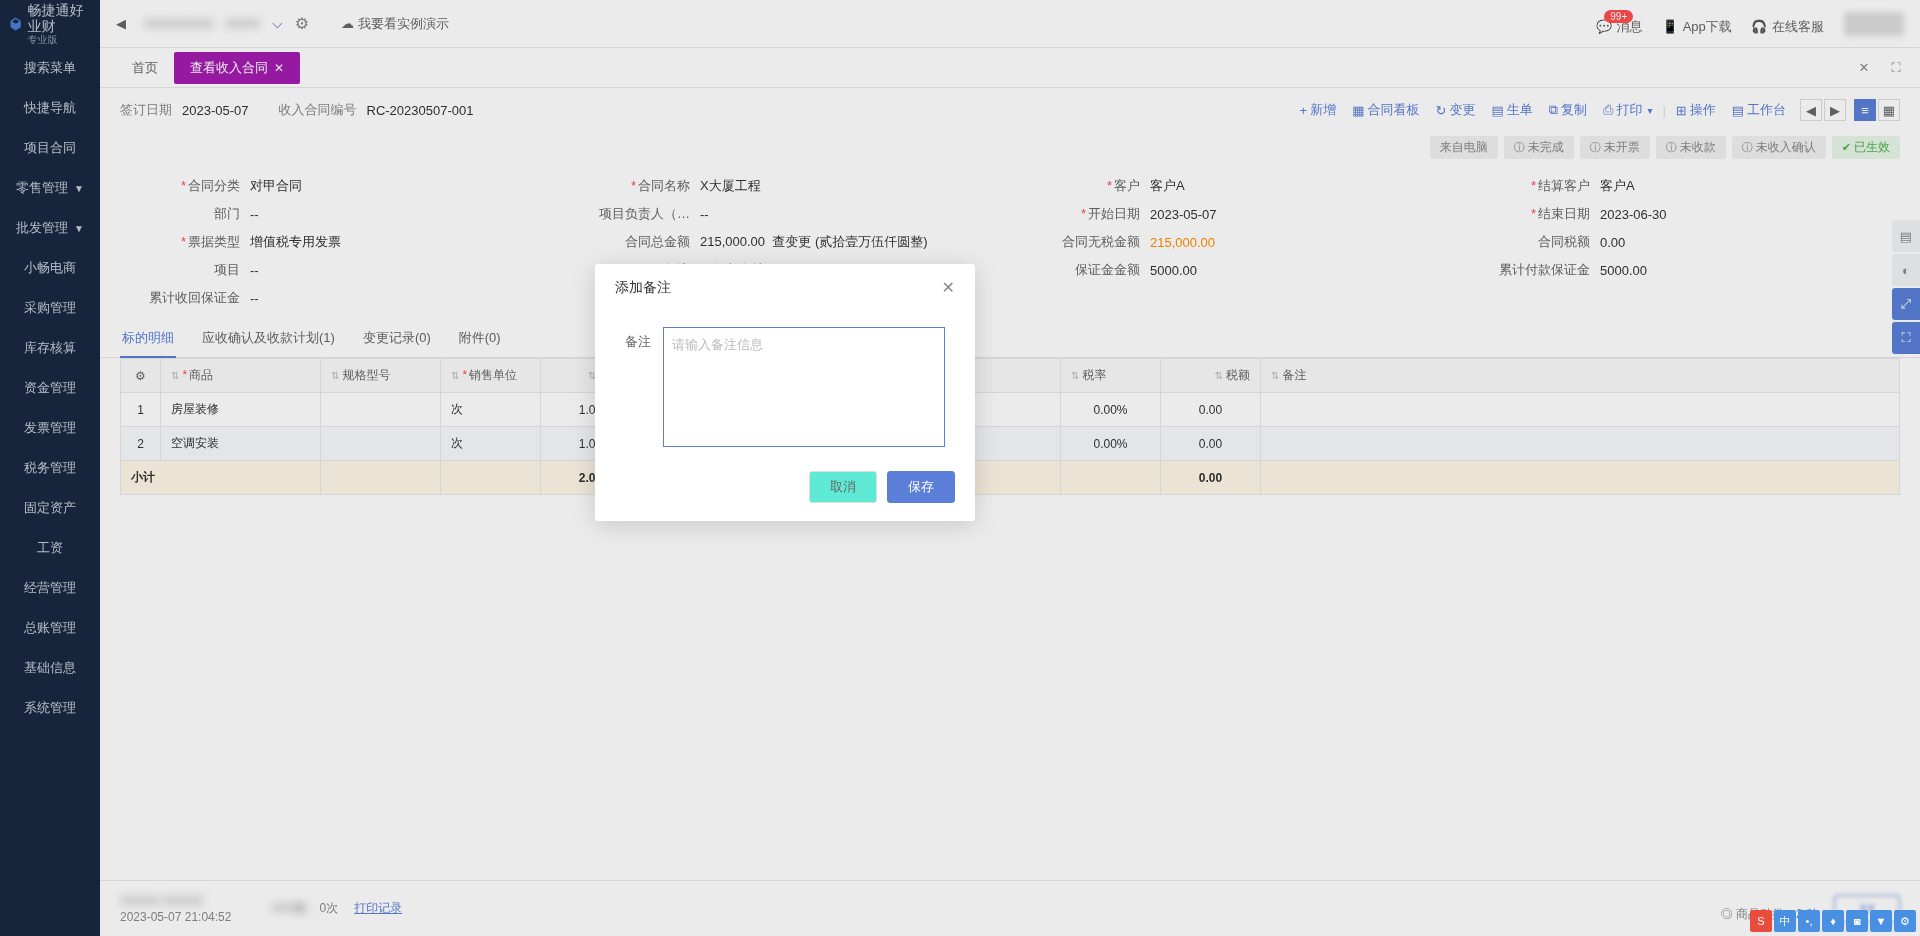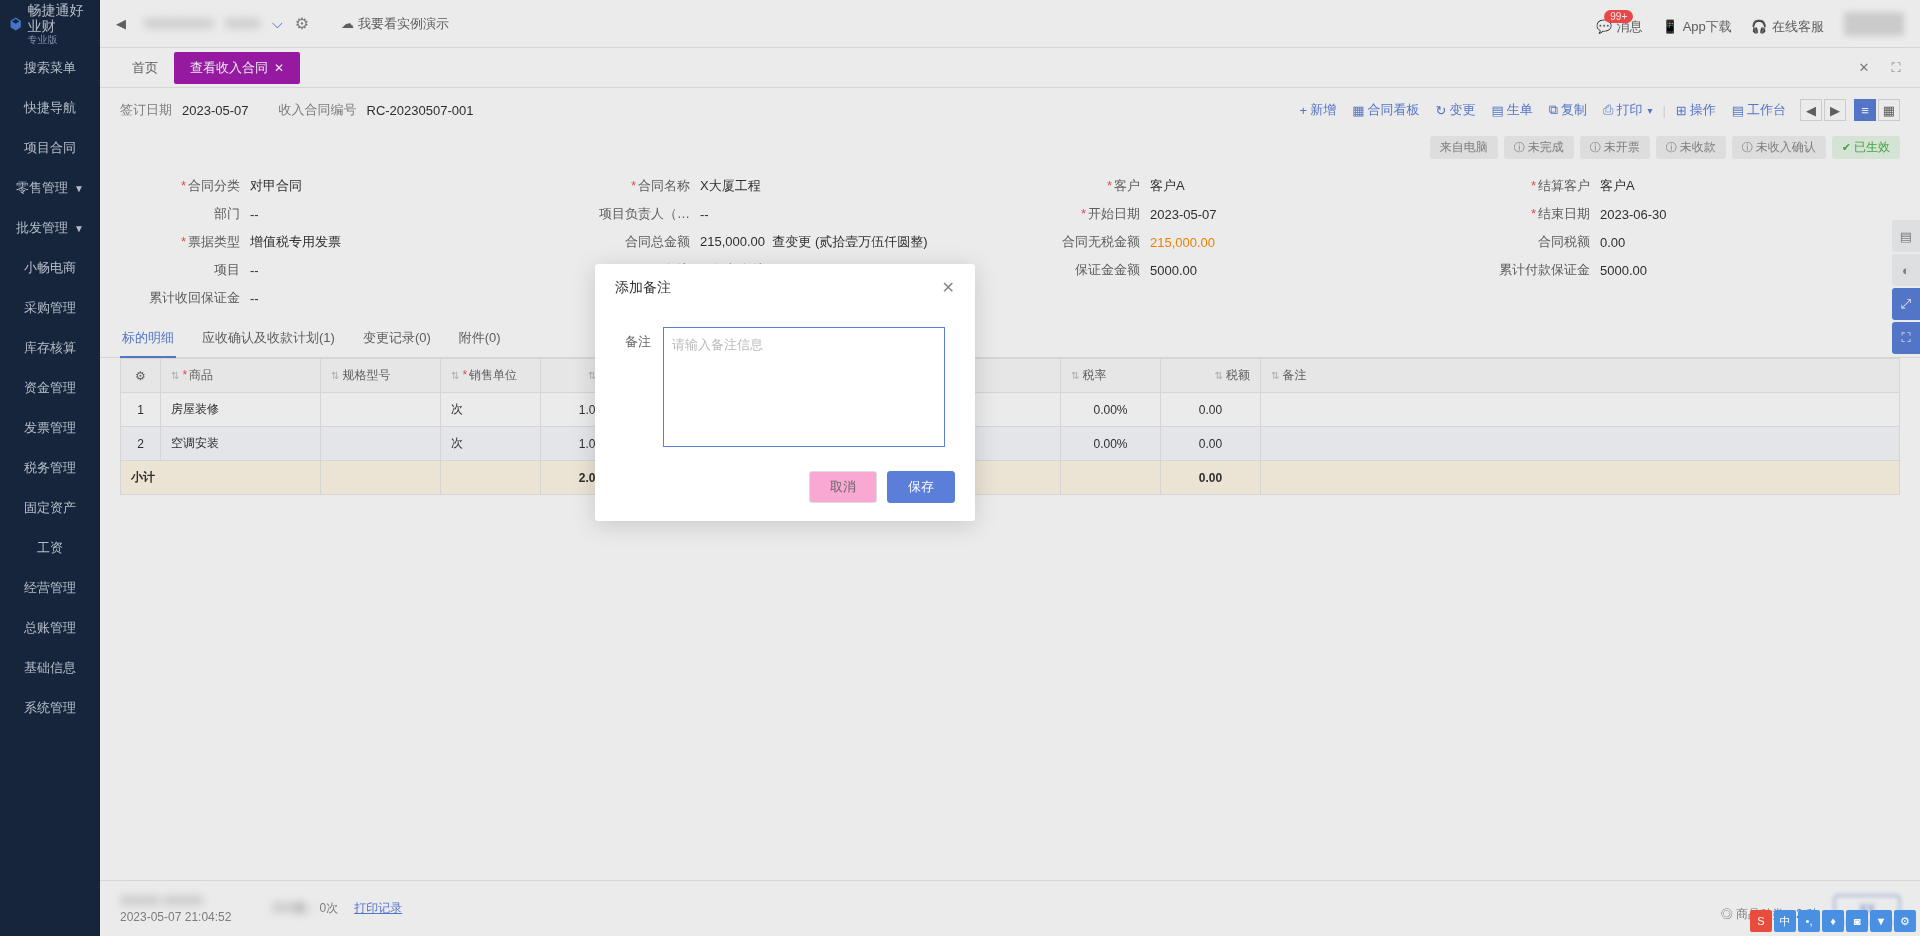--- a/index.html
+++ b/index.html
@@ -101,21 +101,21 @@
 .modal { position: absolute; left: 595px; top: 264px; width: 380px; background: #fff; border-radius: 3px; box-shadow: 0 4px 24px rgba(0,0,0,0.15); z-index: 51; }
 .modal-header { display: flex; align-items: center; justify-content: space-between; padding: 14px 20px; }
 .modal-title { font-size: 14px; color: #333; }
 .modal-close { font-size: 16px; color: #888; cursor: pointer; }
 .modal-body { padding: 16px 30px 24px; display: flex; gap: 12px; }
 .modal-label { color: #666; padding-top: 6px; }
 .modal-textarea { flex: 1; border: 1px solid #5b7fd8; padding: 8px; height: 120px; resize: none; font-family: inherit; font-size: 13px; outline: none; }
 .modal-textarea::placeholder { color: #bbb; }
 .modal-footer { padding: 0 20px 18px; display: flex; justify-content: flex-end; gap: 10px; }
 .btn { padding: 6px 20px; border-radius: 3px; cursor: pointer; font-size: 13px; }
-.btn-default { background: #f9a8d4; border: 1px solid #ddd; color: #666; }
+.btn-default { background: #5eead4; border: 1px solid #ddd; color: #666; }
 .btn-primary { background: #5b7fd8; border: 1px solid #5b7fd8; color: #fff; }
 
 
 .side-float { position: absolute; right: 0; top: 220px; display: flex; flex-direction: column; gap: 2px; }
 .side-float-btn { width: 28px; height: 32px; background: #f0f2f5; display: flex; align-items: center; justify-content: center; color: #888; cursor: pointer; border-radius: 3px 0 0 3px; }
 .side-float-btn.blue { background: #5b7fd8; color: #fff; }
 
 
 .ime-bar { position: absolute; right: 4px; bottom: 4px; display: flex; gap: 2px; z-index: 100; }
 .ime-btn { width: 22px; height: 22px; background: #4a90e2; color: #fff; font-size: 11px; display: flex; align-items: center; justify-content: center; border-radius: 2px; }

